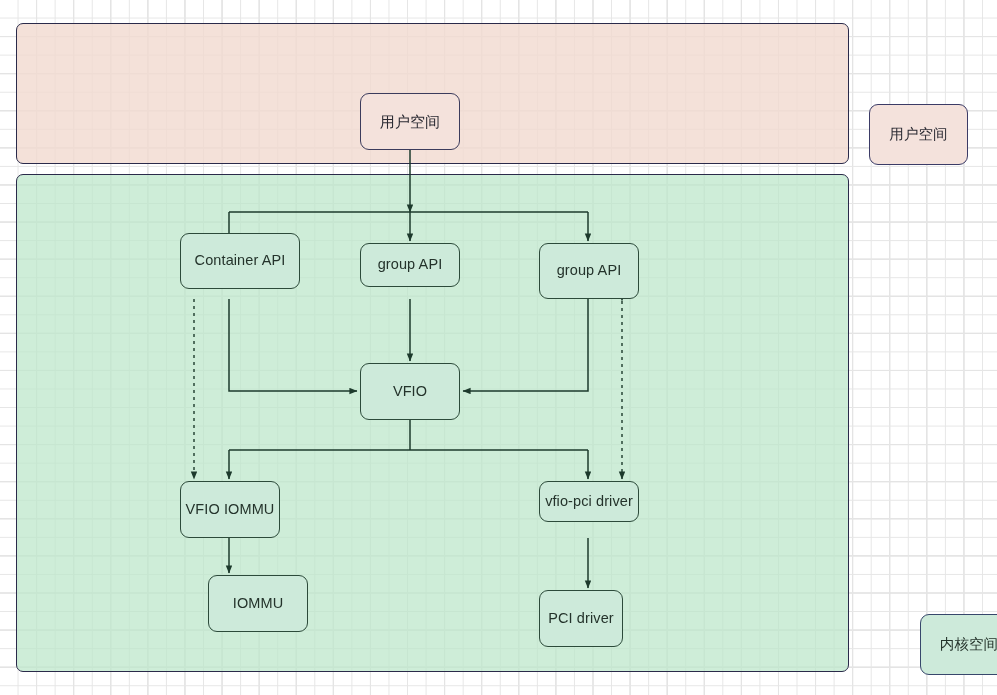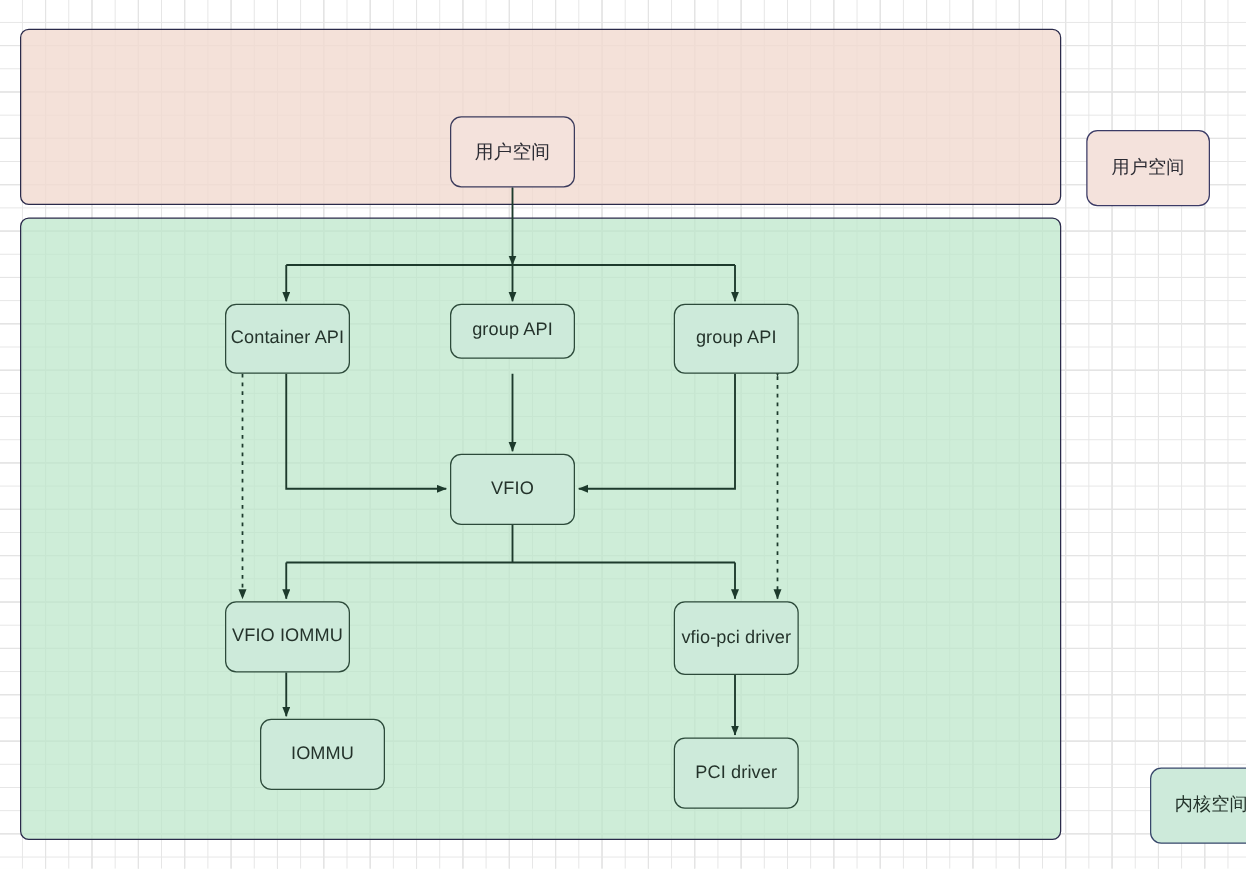--- a/index.html
+++ b/index.html
@@ -133,33 +133,33 @@
 
     <path class="wire dotted" d="M622,301 L622,479" marker-start="url(#ah-dot)" marker-end="url(#ah-dot)"></path>
 
     <path class="wire" d="M229,538 L229,573" marker-end="url(#ah)"></path>
 
     <path class="wire" d="M588,538 L588,588" marker-end="url(#ah)"></path>
   </svg>
 
   <div class="node pink" style="left:360px; top:93px; width:100px; height:57px;">用户空间</div>
 
-  <div class="node green" style="left:180px; top:243px; width:100px; height:56px;">Container API</div>
+  <div class="node green" style="left:180px; top:233px; width:120px; height:56px;">Container API</div>
 
   <div class="node green" style="left:360px; top:243px; width:100px; height:44px;">group API</div>
 
   <div class="node green" style="left:539px; top:243px; width:100px; height:56px;">group API</div>
 
   <div class="node green" style="left:180px; top:481px; width:100px; height:57px;">VFIO IOMMU</div>
 
   <div class="node green" style="left:360px; top:363px; width:100px; height:57px;">VFIO</div>
 
   <div class="node green" style="left:180px; top:575px; width:100px; height:57px;margin-left:28px;">IOMMU</div>
 
-  <div class="node green" style="left:539px; top:481px; width:100px; height:59px;">vfio-pci driver</div>
+  <div class="node green" style="left:539px; top:481px; width:100px; height:41px;">vfio-pci driver</div>
 
-  <div class="node green" style="left:539px; top:590px; width:100px; height:57px;">PCI driver</div>
+  <div class="node green" style="left:539px; top:590px; width:84px; height:57px;">PCI driver</div>
 
   <div class="node pink legend" style="left:869px; top:104px; width:99px; height:61px;">用户空间</div>
 
   <div class="node green legend" style="left:920px; top:614px; width:98px; height:61px;">内核空间</div>
 
 </div>
 
 </body></html>

